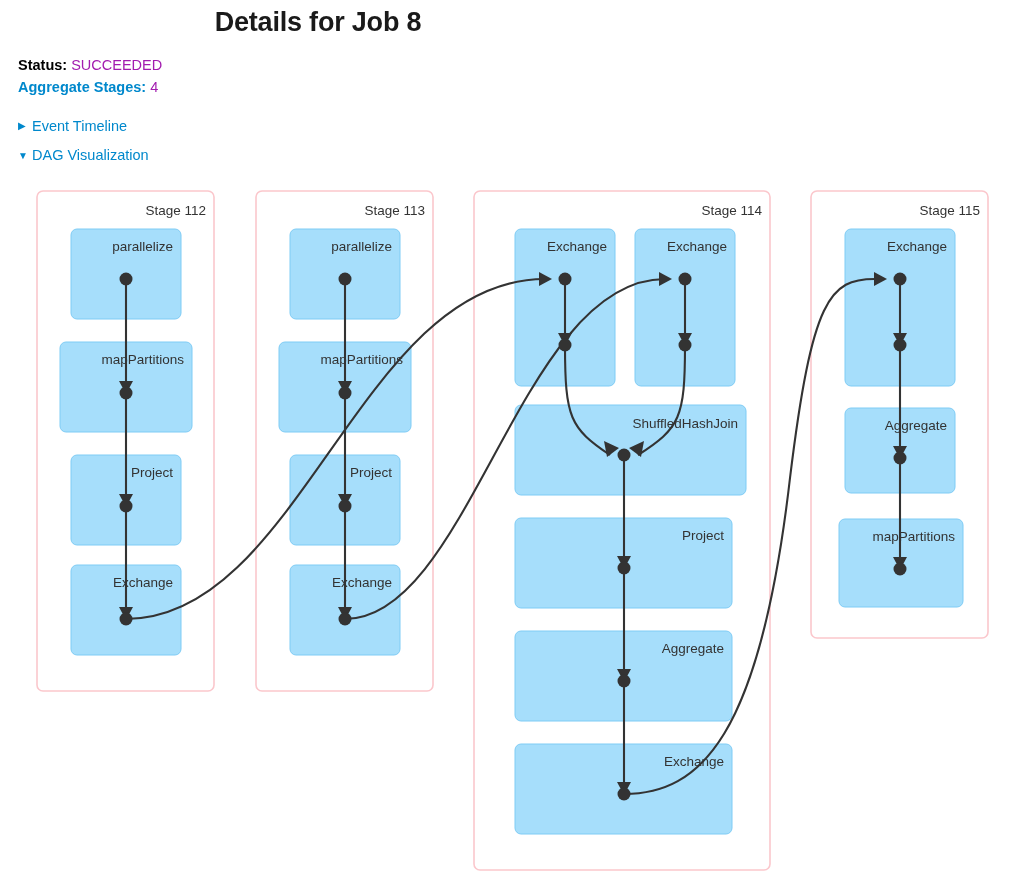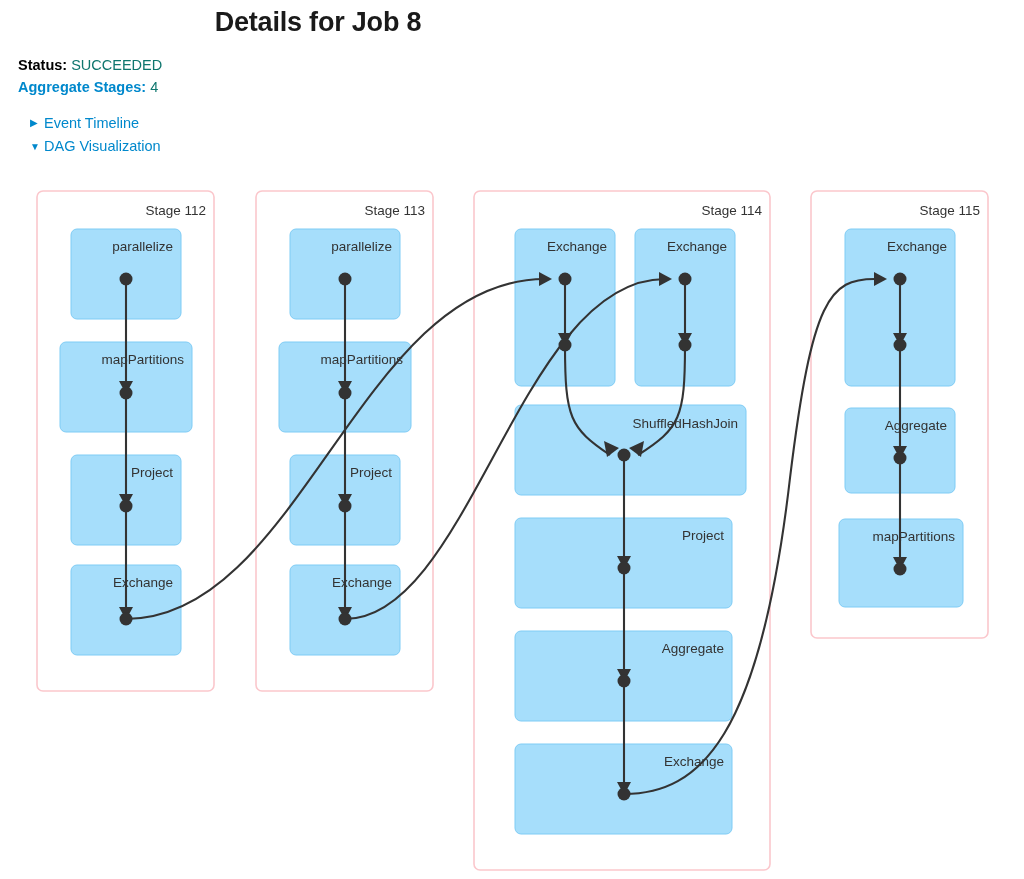--- a/index.html
+++ b/index.html
@@ -14,26 +14,26 @@
 
   
   #header{position:absolute;left:18px;top:8px;width:600px;}
   #job-title{
     font-size:27px;font-weight:bold;color:#1a1a1a;
     letter-spacing:-0.2px;margin:0 0 16px 0;line-height:1.1;text-align:center;
   }
   .meta-row{font-size:14.5px;line-height:22px;color:#000;margin:0;}
   .meta-label{font-weight:bold;}
   .meta-label.blue{color:#0088cc;}
-  .meta-value{font-weight:normal;color:#0f766e;}
+  .meta-value{font-weight:normal;color:#a21caf;}
 
   #toggles{margin-top:13px;}
   .toggle-row{
-    font-size:14.5px;line-height:23px;color:#0088cc;
-    cursor:pointer;white-space:nowrap;margin-left:12px;
+    font-size:14.5px;line-height:29px;color:#0088cc;
+    cursor:pointer;white-space:nowrap;
   }
   .tri{display:inline-block;width:12px;color:#0088cc;font-size:10px;
        vertical-align:middle;margin-right:2px;}
   .toggle-label{vertical-align:middle;}
 
   
   #dag{position:absolute;left:0;top:178px;width:1020px;height:701px;text-align:center;}
   #dag svg{display:block;}
   .stage-box{
     fill:#ffffff;stroke:#FBC7CC;stroke-width:1.6px;

